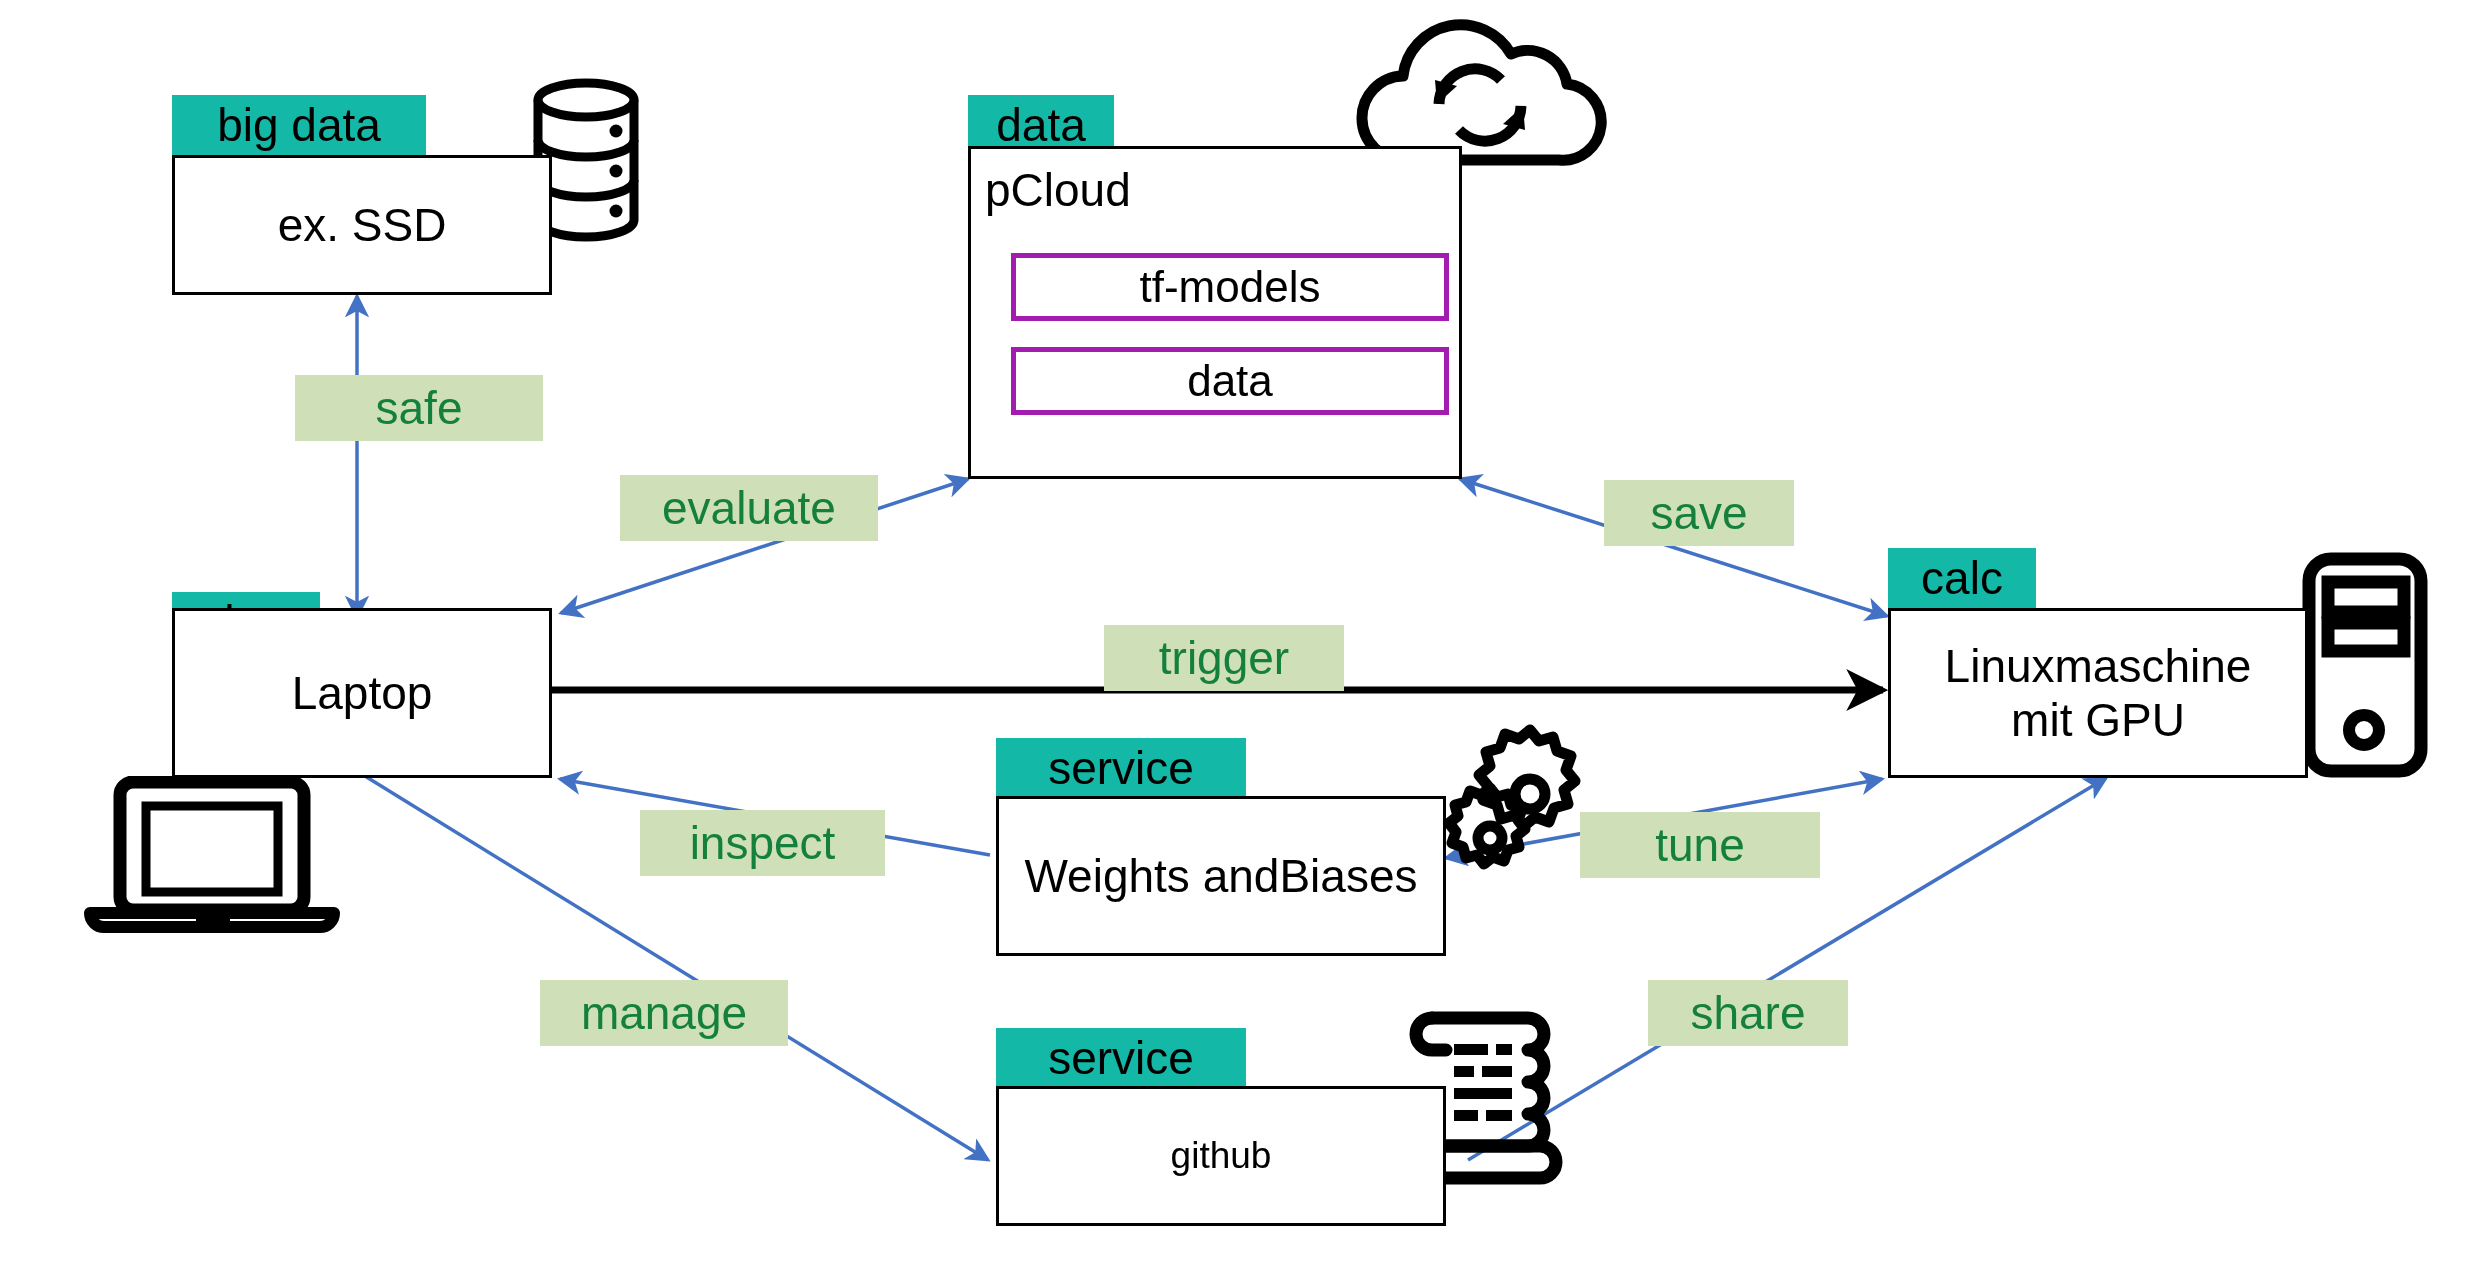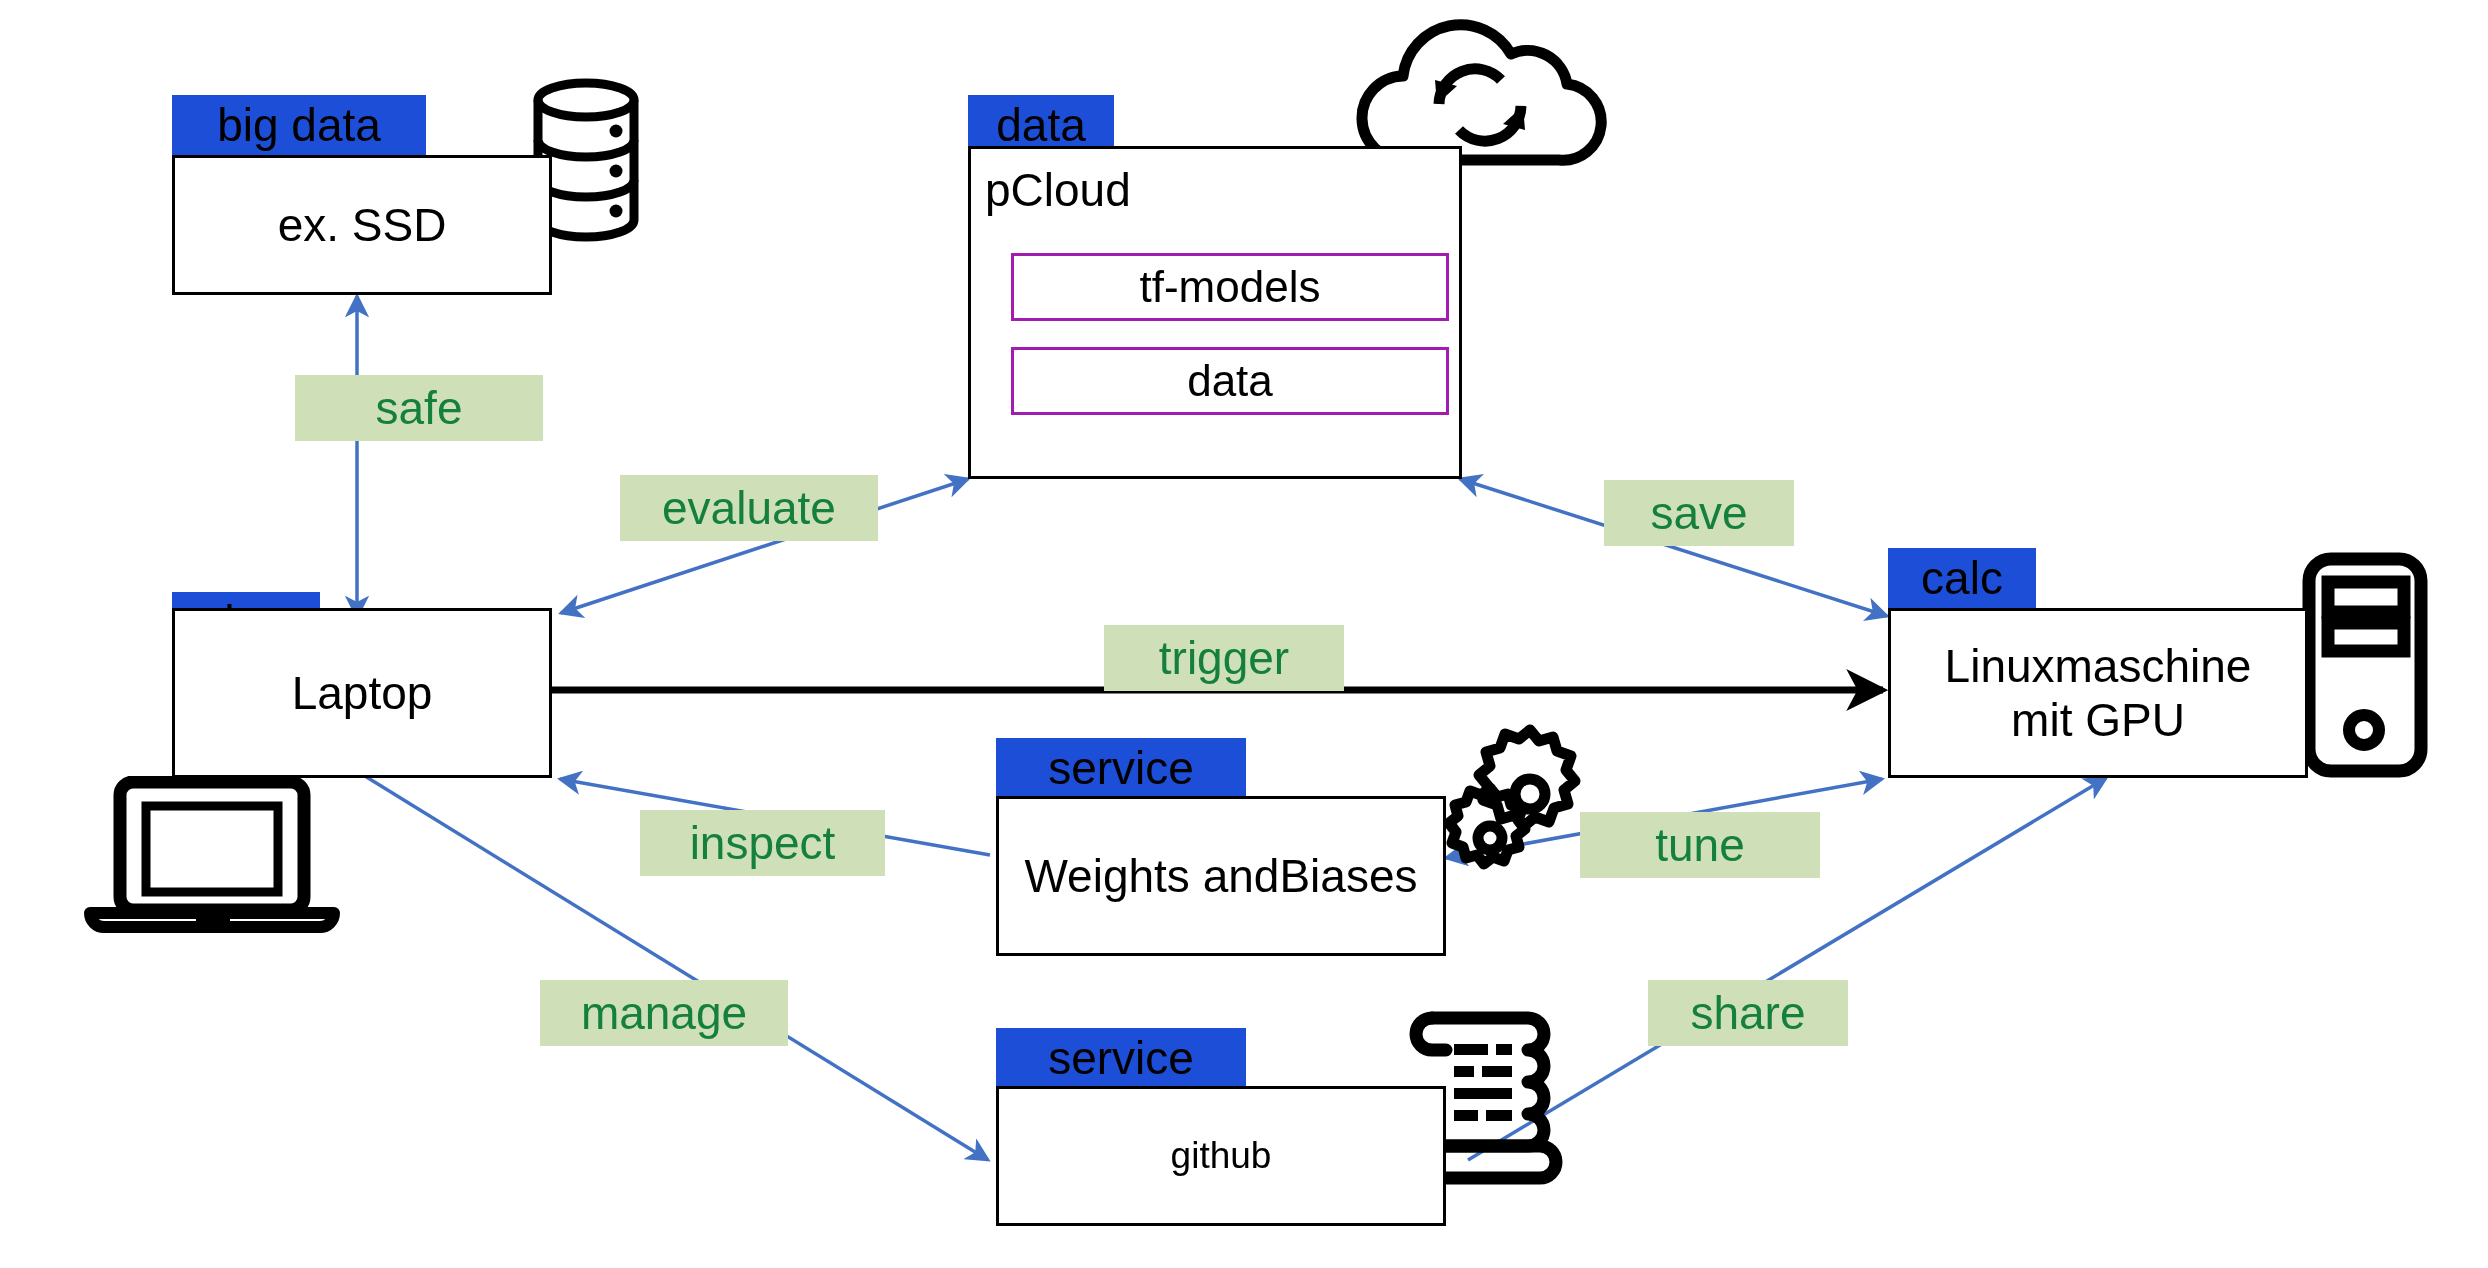--- a/index.html
+++ b/index.html
@@ -18,30 +18,30 @@
     border:3px solid #000000;
     background:#ffffff;
     display:flex;
     align-items:center;
     justify-content:center;
     text-align:center;
     color:#000000;
     line-height:1.18;
   }
   .node-inner{
-    border:3px solid #a21caf;
+    border:5px solid #a21caf;
     background:#fff;
     display:flex;align-items:center;justify-content:center;
     box-sizing:border-box;
     text-align:center;
   }
   
   .chip-yellow{
     position:absolute;
-    background:#1d4ed8;
+    background:#14b8a6;
     color:#000;
     display:flex;align-items:center;justify-content:center;
     box-sizing:border-box;
     padding:0 14px;
     white-space:nowrap;
   }
   
   .chip-green{
     position:absolute;
     background:#CFE0B9;

